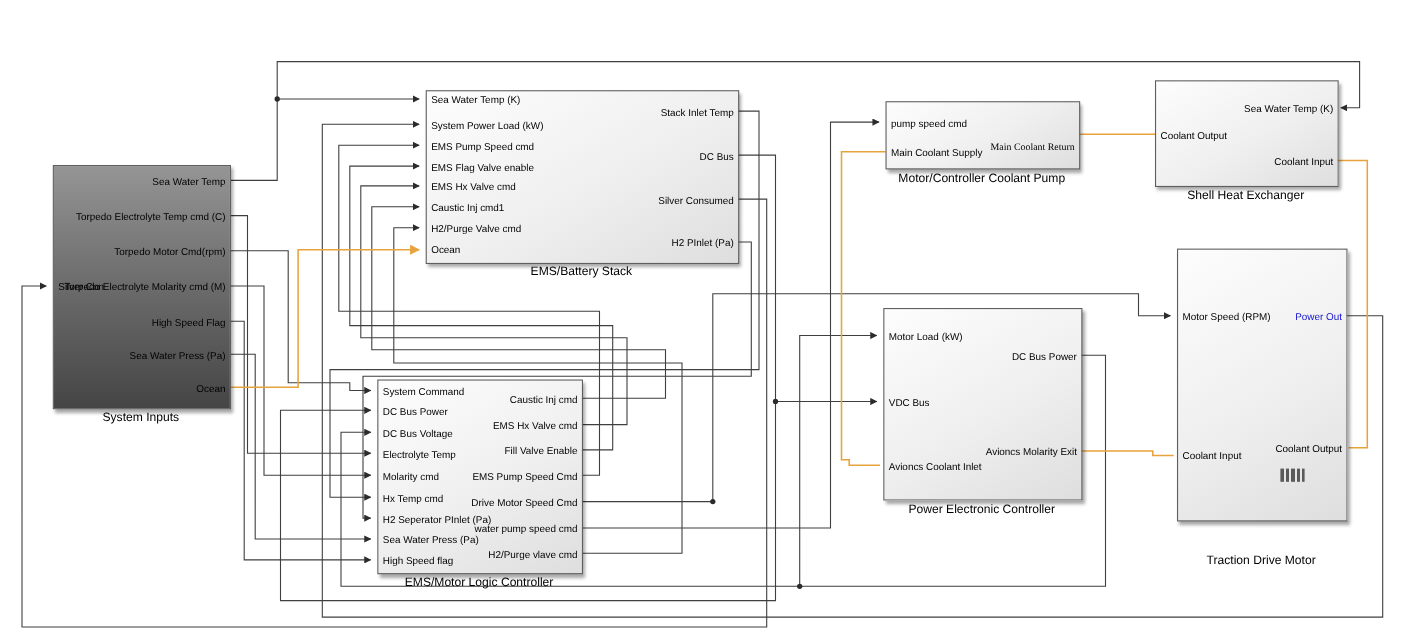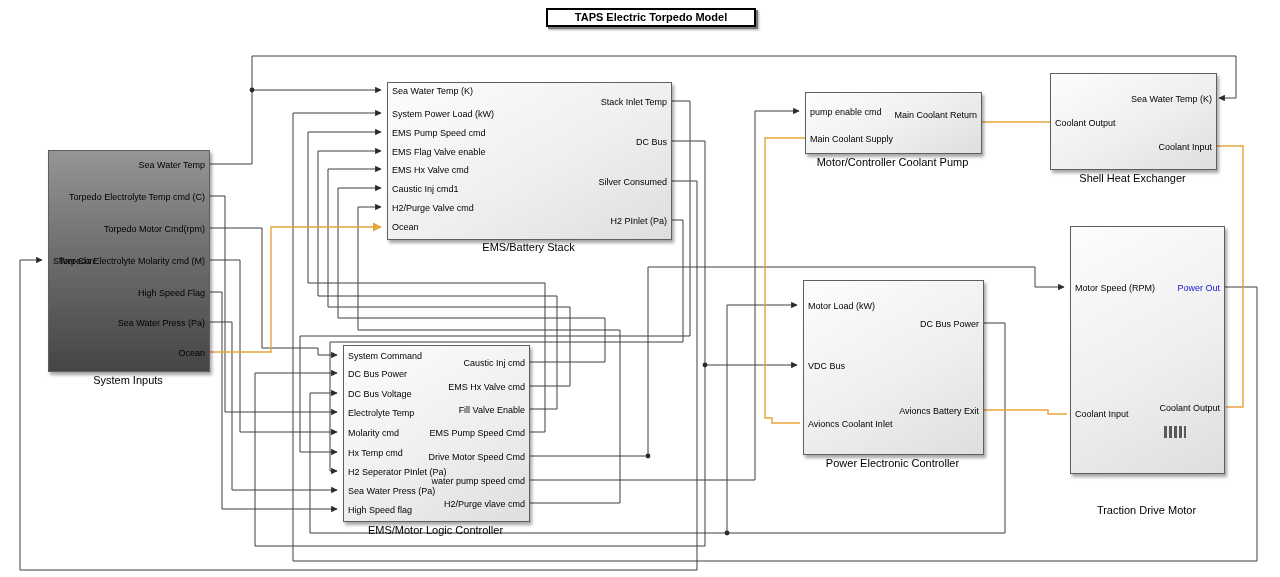--- a/index.html
+++ b/index.html
@@ -109,21 +109,20 @@
     </g>
 
     <g fill="#2b2b2b" stroke="none">
       <circle cx="252" cy="90" r="2.4"></circle>
       <circle cx="705" cy="365" r="2.4"></circle>
       <circle cx="727" cy="533" r="2.4"></circle>
       <circle cx="648" cy="456" r="2.4"></circle>
     </g>
   </svg>
 
-  <div class="title-box">TAPS Electric Torpedo Model</div>
 
   <div class="blk dark" style="left:48px;top:150px;width:160px;height:220px;">
     <span class="port in" style="top:105px;">Silver Con</span>
     <span class="port out" style="top:9px;">Sea Water Temp</span>
     <span class="port out" style="top:41px;">Torpedo Electrolyte Temp cmd (C)</span>
     <span class="port out" style="top:73px;">Torpedo Motor Cmd(rpm)</span>
     <span class="port out" style="top:105px;">Torpedo Electrolyte Molarity cmd (M)</span>
     <span class="port out" style="top:137px;">High Speed Flag</span>
     <span class="port out" style="top:167px;">Sea Water Press (Pa)</span>
     <span class="port out" style="top:197px;">Ocean</span>
@@ -160,39 +159,39 @@
     <span class="port out" style="top:36px;">EMS Hx Valve cmd</span>
     <span class="port out" style="top:59px;">Fill Valve Enable</span>
     <span class="port out" style="top:82px;">EMS Pump Speed Cmd</span>
     <span class="port out" style="top:106px;">Drive Motor Speed Cmd</span>
     <span class="port out" style="top:130px;">water pump speed cmd</span>
     <span class="port out" style="top:153px;">H2/Purge vlave cmd</span>
   </div>
   <div class="caption" style="left:343px;top:524px;width:185px;">EMS/Motor Logic Controller</div>
 
   <div class="blk" style="left:805px;top:92px;width:175px;height:60px;">
-    <span class="port in" style="top:14px;">pump enable cmd</span>
+    <span class="port in" style="top:14px;">pump speed cmd</span>
     <span class="port in" style="top:41px;">Main Coolant Supply</span>
-    <span class="port out" style="top:17px;">Main Coolant Return</span>
+    <span class="port out" style="top:35px;font-family:Liberation Serif, serif;">Main Coolant Return</span>
   </div>
   <div class="caption" style="left:805px;top:156px;width:175px;">Motor/Controller Coolant Pump</div>
 
   <div class="blk" style="left:1050px;top:73px;width:165px;height:95px;">
     <span class="port out" style="top:20px;">Sea Water Temp (K)</span>
     <span class="port in" style="top:44px;">Coolant Output</span>
     <span class="port out" style="top:68px;">Coolant Input</span>
   </div>
   <div class="caption" style="left:1050px;top:172px;width:165px;">Shell Heat Exchanger</div>
 
   <div class="blk" style="left:803px;top:280px;width:179px;height:173px;">
     <span class="port in" style="top:20px;">Motor Load (kW)</span>
     <span class="port in" style="top:80px;">VDC Bus</span>
     <span class="port in" style="top:138px;">Avioncs Coolant Inlet</span>
     <span class="port out" style="top:38px;">DC Bus Power</span>
-    <span class="port out" style="top:125px;">Avioncs Battery Exit</span>
+    <span class="port out" style="top:125px;">Avioncs Molarity Exit</span>
   </div>
   <div class="caption" style="left:803px;top:457px;width:179px;">Power Electronic Controller</div>
 
   <div class="blk" style="left:1070px;top:226px;width:153px;height:246px;">
     <span class="port in" style="top:56px;">Motor Speed (RPM)</span>
     <span class="port in" style="top:182px;">Coolant Input</span>
     <span class="port out blue" style="top:56px;">Power Out</span>
     <span class="port out" style="top:176px;">Coolant Output</span>
   </div>
   <div class="motor-icon"></div>

